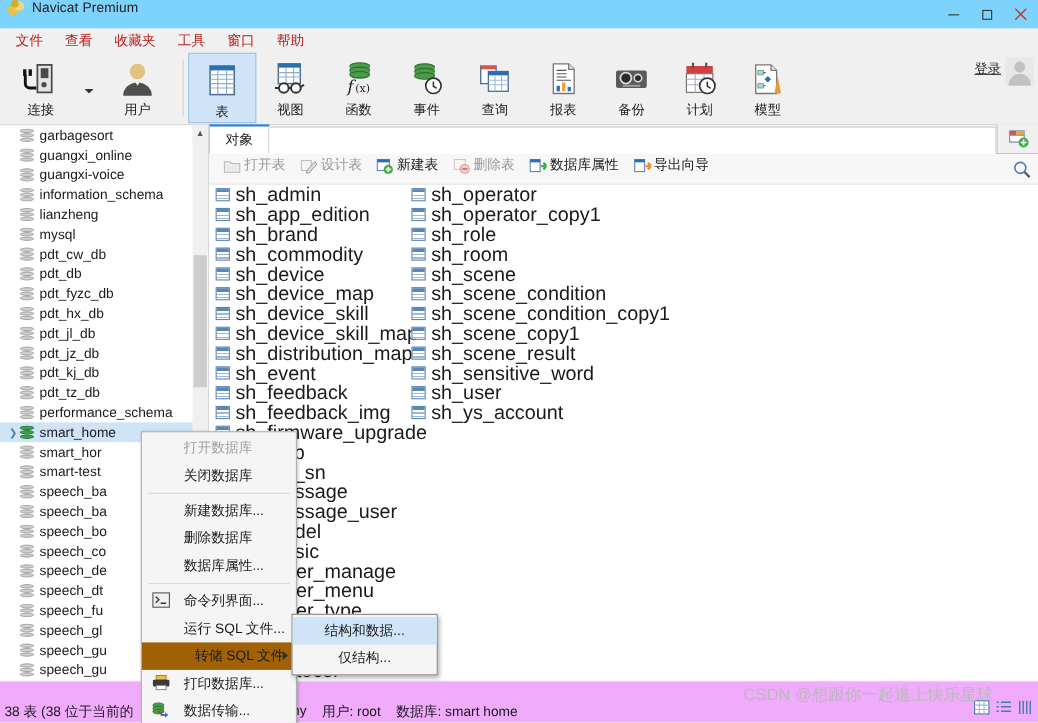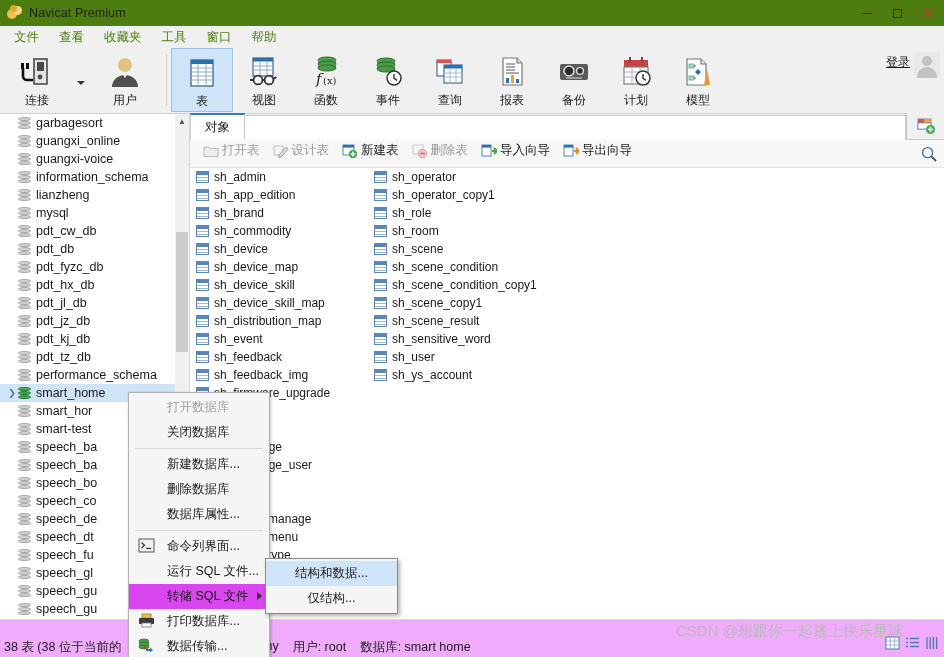--- a/index.html
+++ b/index.html
@@ -9,21 +9,21 @@
     font-size: 12px;
     overflow: hidden;
     background: #ffffff;
     color: #1a1a1a;
   }
   #app { position: relative; width: 944px; height: 657px; }
 
   
   .titlebar {
     position: absolute; left: 0; top: 0; width: 944px; height: 26px;
-    background: #4d7c0f; display: flex; align-items: center;
+    background: #7dd3fc; display: flex; align-items: flex-start;
   }
   .app-icon {
     width: 16px; height: 16px; margin: 0 6px 0 7px; position: relative;
   }
   .app-icon .c1, .app-icon .c2, .app-icon .c3 {
     position: absolute; border-radius: 50%;
   }
   .app-icon .c1 { width: 10px; height: 10px; left: 0; top: 4px; background: #e8c14a; }
   .app-icon .c2 { width: 9px; height: 9px; left: 6px; top: 1px; background: #f0d880; }
   .app-icon .c3 { width: 7px; height: 7px; left: 3px; top: 0px; background: #d9ab2e; }
@@ -36,21 +36,21 @@
   .winbtn.close { width: 32px; }
   .winbtn .min-bar { width: 10px; height: 1px; background: #333; }
   .winbtn .max-sq { width: 9px; height: 9px; border: 1px solid #333; }
 
   
   .menubar {
     position: absolute; left: 0; top: 26px; width: 944px; height: 22px;
     background: #f0f0f0; display: flex; align-items: center; padding-left: 4px;
   }
   .menu-item {
-    padding: 14px 10px; font-size: 12.5px; color: #4d7c0f; line-height: 16px;
+    padding: 14px 10px; font-size: 12.5px; color: #b91c1c; line-height: 16px;
   }
 
   
   .ribbon {
     position: absolute; left: 0; top: 48px; width: 944px; height: 66px;
     background: #f0f0f0; border-bottom: 1px solid #d0d0d0;
     display: flex; align-items: flex-start;
   }
   .rb-btn {
     width: 62px; height: 64px; display: flex; flex-direction: column;
@@ -171,21 +171,21 @@
     margin-left: auto; width: 30px; height: 28px;
     display: flex; align-items: center; justify-content: center;
   }
 
   .objlist {
     position: absolute; left: 0; top: 54px; width: 754px; height: 451px;
     background: #ffffff; overflow: hidden;
   }
   .obj-col { position: absolute; top: 0; }
   .obj-row {
-    height: 18px; display: flex; align-items: center; font-size: 12px;
+    height: 18px; display: flex; align-items: center; font-size: 18px;
     color: #1a1a1a; white-space: nowrap; padding-left: 2px;
   }
   .tbl-ico {
     width: 13px; height: 12px; margin-right: 5px; flex: none;
     border: 1px solid #5b86b5; background:
       linear-gradient(#5b86b5 0 3px, transparent 3px),
       repeating-linear-gradient(#ffffff 0 2px, #9fb8d4 2px 3px);
   }
 
   
@@ -193,21 +193,21 @@
     position: absolute; left: 128px; top: 392px; width: 142px;
     background: #f5f5f5; border: 1px solid #b0b0b0; box-shadow: 1px 1px 3px rgba(0,0,0,.25);
     padding: 2px 0; z-index: 60;
   }
   .ctx-item {
     height: 25px; display: flex; align-items: center;
     font-size: 12.5px; color: #1a1a1a; padding-left: 38px; position: relative;
     white-space: nowrap;
   }
   .ctx-item.dis { color: #a0a0a0; }
-  .ctx-item.hl { background: #d946ef; }
+  .ctx-item.hl { background: #a16207; justify-content: center; }
   .ctx-sep { height: 1px; background: #d8d8d8; margin: 3px 6px 3px 6px; }
   .ctx-ico {
     position: absolute; left: 9px; top: 4px; width: 17px; height: 17px;
   }
   .ctx-arrow {
     position: absolute; right: 7px; top: 8px; width: 0; height: 0;
     border-top: 4px solid transparent; border-bottom: 4px solid transparent;
     border-left: 5px solid #333;
   }
   .submenu {
@@ -784,21 +784,21 @@
           <path d="M8.2 9.5 h4.6" stroke="#c07b7b" stroke-width="1.6"></path>
         </svg>
         <span>删除表</span>
       </div>
       <div class="ob-btn">
         <svg width="16" height="14" viewBox="0 0 16 14">
           <rect x="1" y="1" width="9" height="11" fill="#fff" stroke="#5b86b5" stroke-width="1"></rect>
           <rect x="1" y="1" width="9" height="2.6" fill="#2a6fb0"></rect>
           <path d="M11 7 h5 M13 4 l3 3 l-3 3" stroke="#3faa4a" stroke-width="2" fill="none"></path>
         </svg>
-        <span>导入向导</span>
+        <span>数据库属性</span>
       </div>
       <div class="ob-btn">
         <svg width="16" height="14" viewBox="0 0 16 14">
           <rect x="1" y="1" width="9" height="11" fill="#fff" stroke="#5b86b5" stroke-width="1"></rect>
           <rect x="1" y="1" width="9" height="2.6" fill="#2a6fb0"></rect>
           <path d="M11 7 h5 M13 4 l3 3 l-3 3" stroke="#eb8b2a" stroke-width="2" fill="none"></path>
         </svg>
         <span>导出向导</span>
       </div>
       <div class="ob-search">

